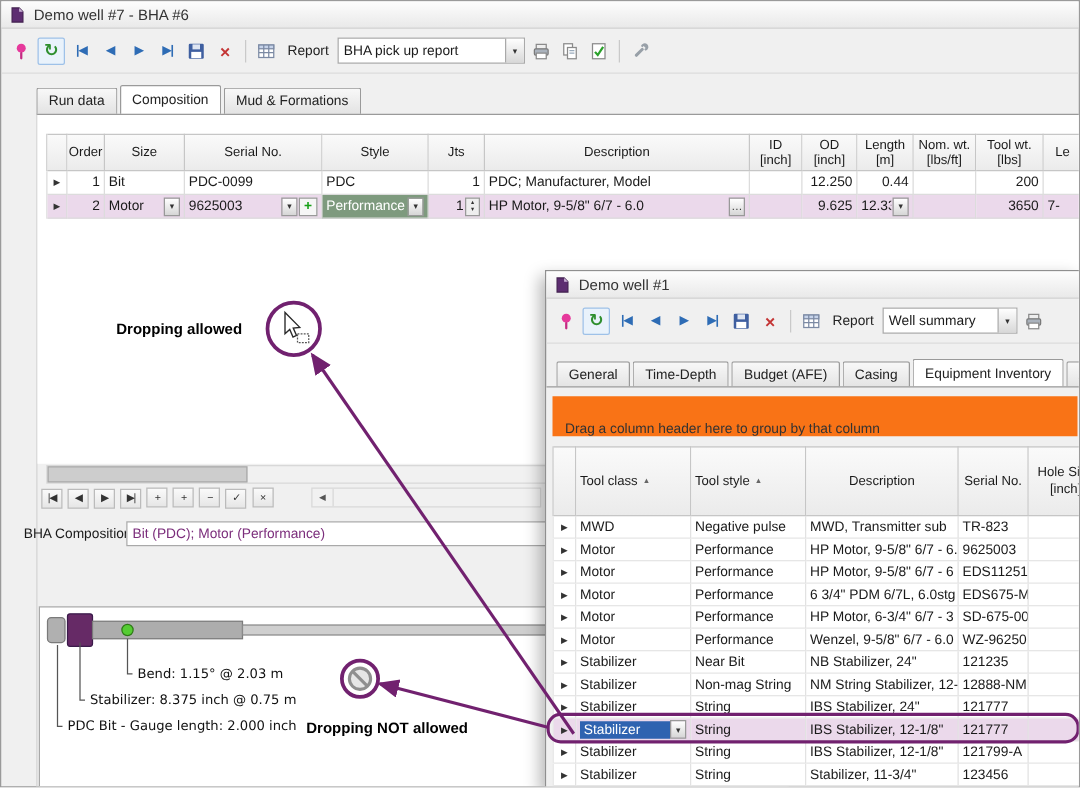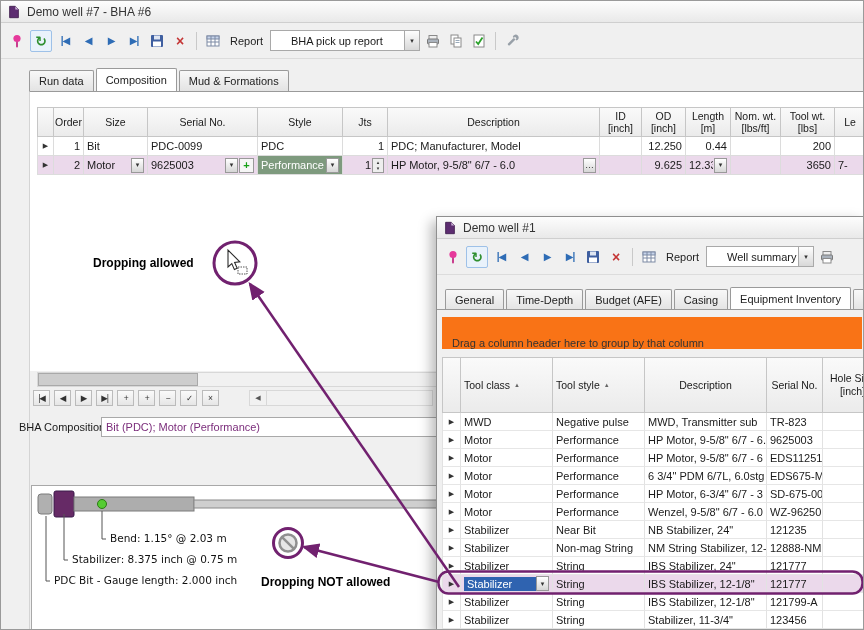--- a/index.html
+++ b/index.html
@@ -13,21 +13,21 @@
   
   .tbar{display:flex;align-items:center;gap:3px;padding:0 6px;height:36px;border-bottom:1px solid #dcdcdc;box-sizing:border-box}
   .tbi{width:20px;height:20px;display:flex;align-items:center;justify-content:center;flex:none}
   .boxed{border:1px solid #9ec1e8;background:#e9f2fb;border-radius:2px}
   .nav{color:#2e6cb5;font-weight:bold;font-size:10px;letter-spacing:-1px;white-space:nowrap}
   .del{color:#c43535;font-weight:bold;font-size:14px}
   .refresh{color:#2f8f2f;font-weight:bold;font-size:14px}
   .sep{width:1px;height:18px;background:#c9c9c9;margin:0 3px;flex:none}
   .tblabel{margin:0 4px;color:#222;flex:none}
   .combo{display:flex;align-items:center;height:21px;background:#fff;border:1px solid #a9a9a9;box-sizing:border-box;flex:none}
-  .combo-text{padding:0 20px;flex:1;white-space:nowrap;overflow:hidden}
+  .combo-text{padding:0 4px;flex:1;white-space:nowrap;overflow:hidden}
   .cbtn{width:14px;height:100%;background:linear-gradient(#fefefe,#d8d8d8);border-left:1px solid #a9a9a9;
     font-size:7px;display:flex;align-items:center;justify-content:center;color:#333;flex:none}
   .mini{width:13px;height:15px;border:1px solid #999;background:linear-gradient(#fff,#d6d6d6);font-size:7px;
     display:flex;align-items:center;justify-content:center;color:#333;box-sizing:border-box;flex:none}
   .plus{width:15px;height:15px;border:1px solid #999;background:#f6f6f6;color:#17a017;font-weight:bold;
     font-size:11px;display:flex;align-items:center;justify-content:center;box-sizing:border-box;flex:none}
   .spin{display:flex;flex-direction:column;width:12px;height:15px;border:1px solid #999;background:#eee;box-sizing:border-box;flex:none}
   .spin span{height:7px;font-size:5px;line-height:6px;text-align:center;color:#333}
   
   .tabs{display:flex;align-items:flex-end;gap:2px}
@@ -278,21 +278,21 @@
       <rect x="162" y="14" width="430" height="8" fill="#cfcfcf" stroke="#8a8a8a"></rect>
       <circle cx="70" cy="18" r="4.5" fill="#55cc33" stroke="#2d7a15"></circle>
       <path d="M70 25 V53 H74" fill="none" stroke="#555"></path>
       <path d="M32 28 V74 H36" fill="none" stroke="#555"></path>
       <path d="M14 30 V95 H18" fill="none" stroke="#555"></path>
       <text x="78" y="56">Bend: 1.15° @ 2.03 m</text>
       <text x="40" y="77">Stabilizer: 8.375 inch @ 0.75 m</text>
       <text x="22" y="98">PDC Bit - Gauge length: 2.000 inch</text>
     </svg>
   </div>
-  <div class="a boldlabel" style="left:260px;top:574px">Dropping NOT allowed</div>
+  <div class="a boldlabel" style="left:244px;top:574px">Dropping NOT allowed</div>
 
   <div class="a w2" style="left:435px;top:215px;width:430px;height:415px">
     <div class="a titlebar" style="left:0;top:0">
       <span style="display:flex">
         <svg viewBox="0 0 16 16" width="14" height="14">
             <path d="M3 1.5 h6.5 L13 5 v9.5 H3 z" fill="#5d2d71" stroke="#41204f"></path>
             <path d="M9.5 1.5 L13 5 H9.5 z" fill="#cbb3d6"></path>
           </svg>
       </span>
       <span>Demo well #1</span>

